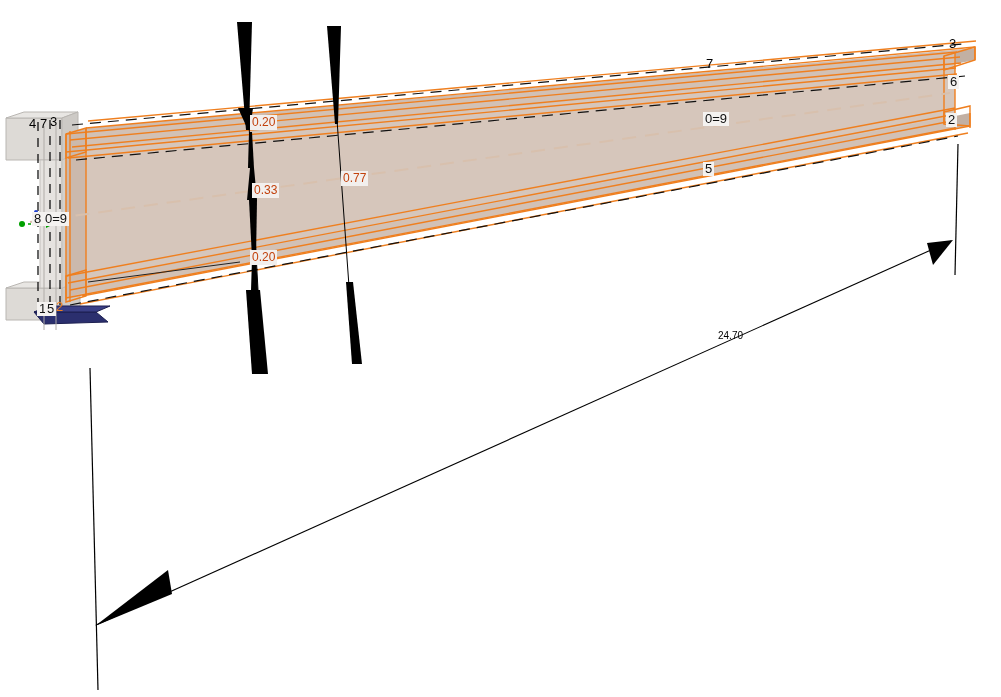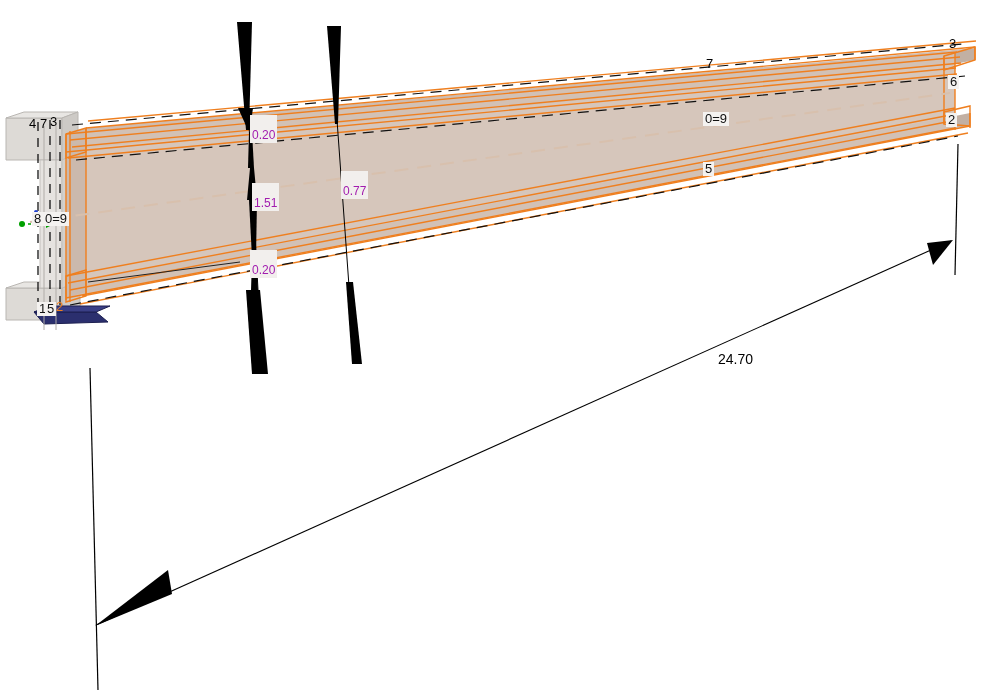--- a/index.html
+++ b/index.html
@@ -26,24 +26,24 @@
     left: 0;
     top: 0;
     width: 1001px;
     height: 697px;
     display: block;
   }
   .dim-label {
     position: absolute;
     font-family: "Liberation Sans", sans-serif;
     font-size: 12px;
-    color: #a21caf;
+    color: #c2410c;
     background: #f2efed;
     line-height: 13px;
-    padding: 14px 2px 1px 2px;
+    padding: 1px 2px 1px 2px;
     white-space: nowrap;
     box-sizing: border-box;
   }
   .tag-label {
     position: absolute;
     font-family: "Liberation Sans", sans-serif;
     font-size: 13px;
     color: #111111;
     background: #f4f2f0;
     line-height: 14px;
@@ -65,26 +65,25 @@
     font-family: "Liberation Sans", sans-serif;
     font-size: 13px;
     color: #ef7f1f;
     line-height: 14px;
     white-space: nowrap;
     background: transparent;
   }
   .main-dim-label {
     position: absolute;
     font-family: "Liberation Sans", sans-serif;
-    font-size: 14px;
+    font-size: 10px;
     color: #000000;
     background: transparent;
     line-height: 13px;
     white-space: nowrap;
-    margin-top: 24px;
   }
 </style>
 </head>
 <body>
 
 <div id="canvas-root">
 
   <svg class="drawing" viewBox="0 0 1001 697">
     <defs>
       <marker id="arrowFilled" markerWidth="12" markerHeight="12" refX="11" refY="4" orient="auto">
@@ -225,21 +224,21 @@
 
       <polygon points="95,626 172,594 168,570" fill="#000000"></polygon>
 
       <polygon points="953,240 927,243 933,265" fill="#000000"></polygon>
     </g>
 
   </svg>
 
   <div class="dim-label" style="left:250px; top:115px;">0.20</div>
 
-  <div class="dim-label" style="left:252px; top:183px;">1.51</div>
+  <div class="dim-label" style="left:252px; top:183px;">0.33</div>
 
   <div class="dim-label" style="left:250px; top:250px;">0.20</div>
 
   <div class="dim-label" style="left:341px; top:171px;">0.77</div>
 
   <div class="main-dim-label" style="left:718px; top:329px;">24.70</div>
 
   <div class="tag-plain" style="left:29px; top:117px;">4</div>
 
   <div class="tag-plain" style="left:40px; top:117px;">7</div>

